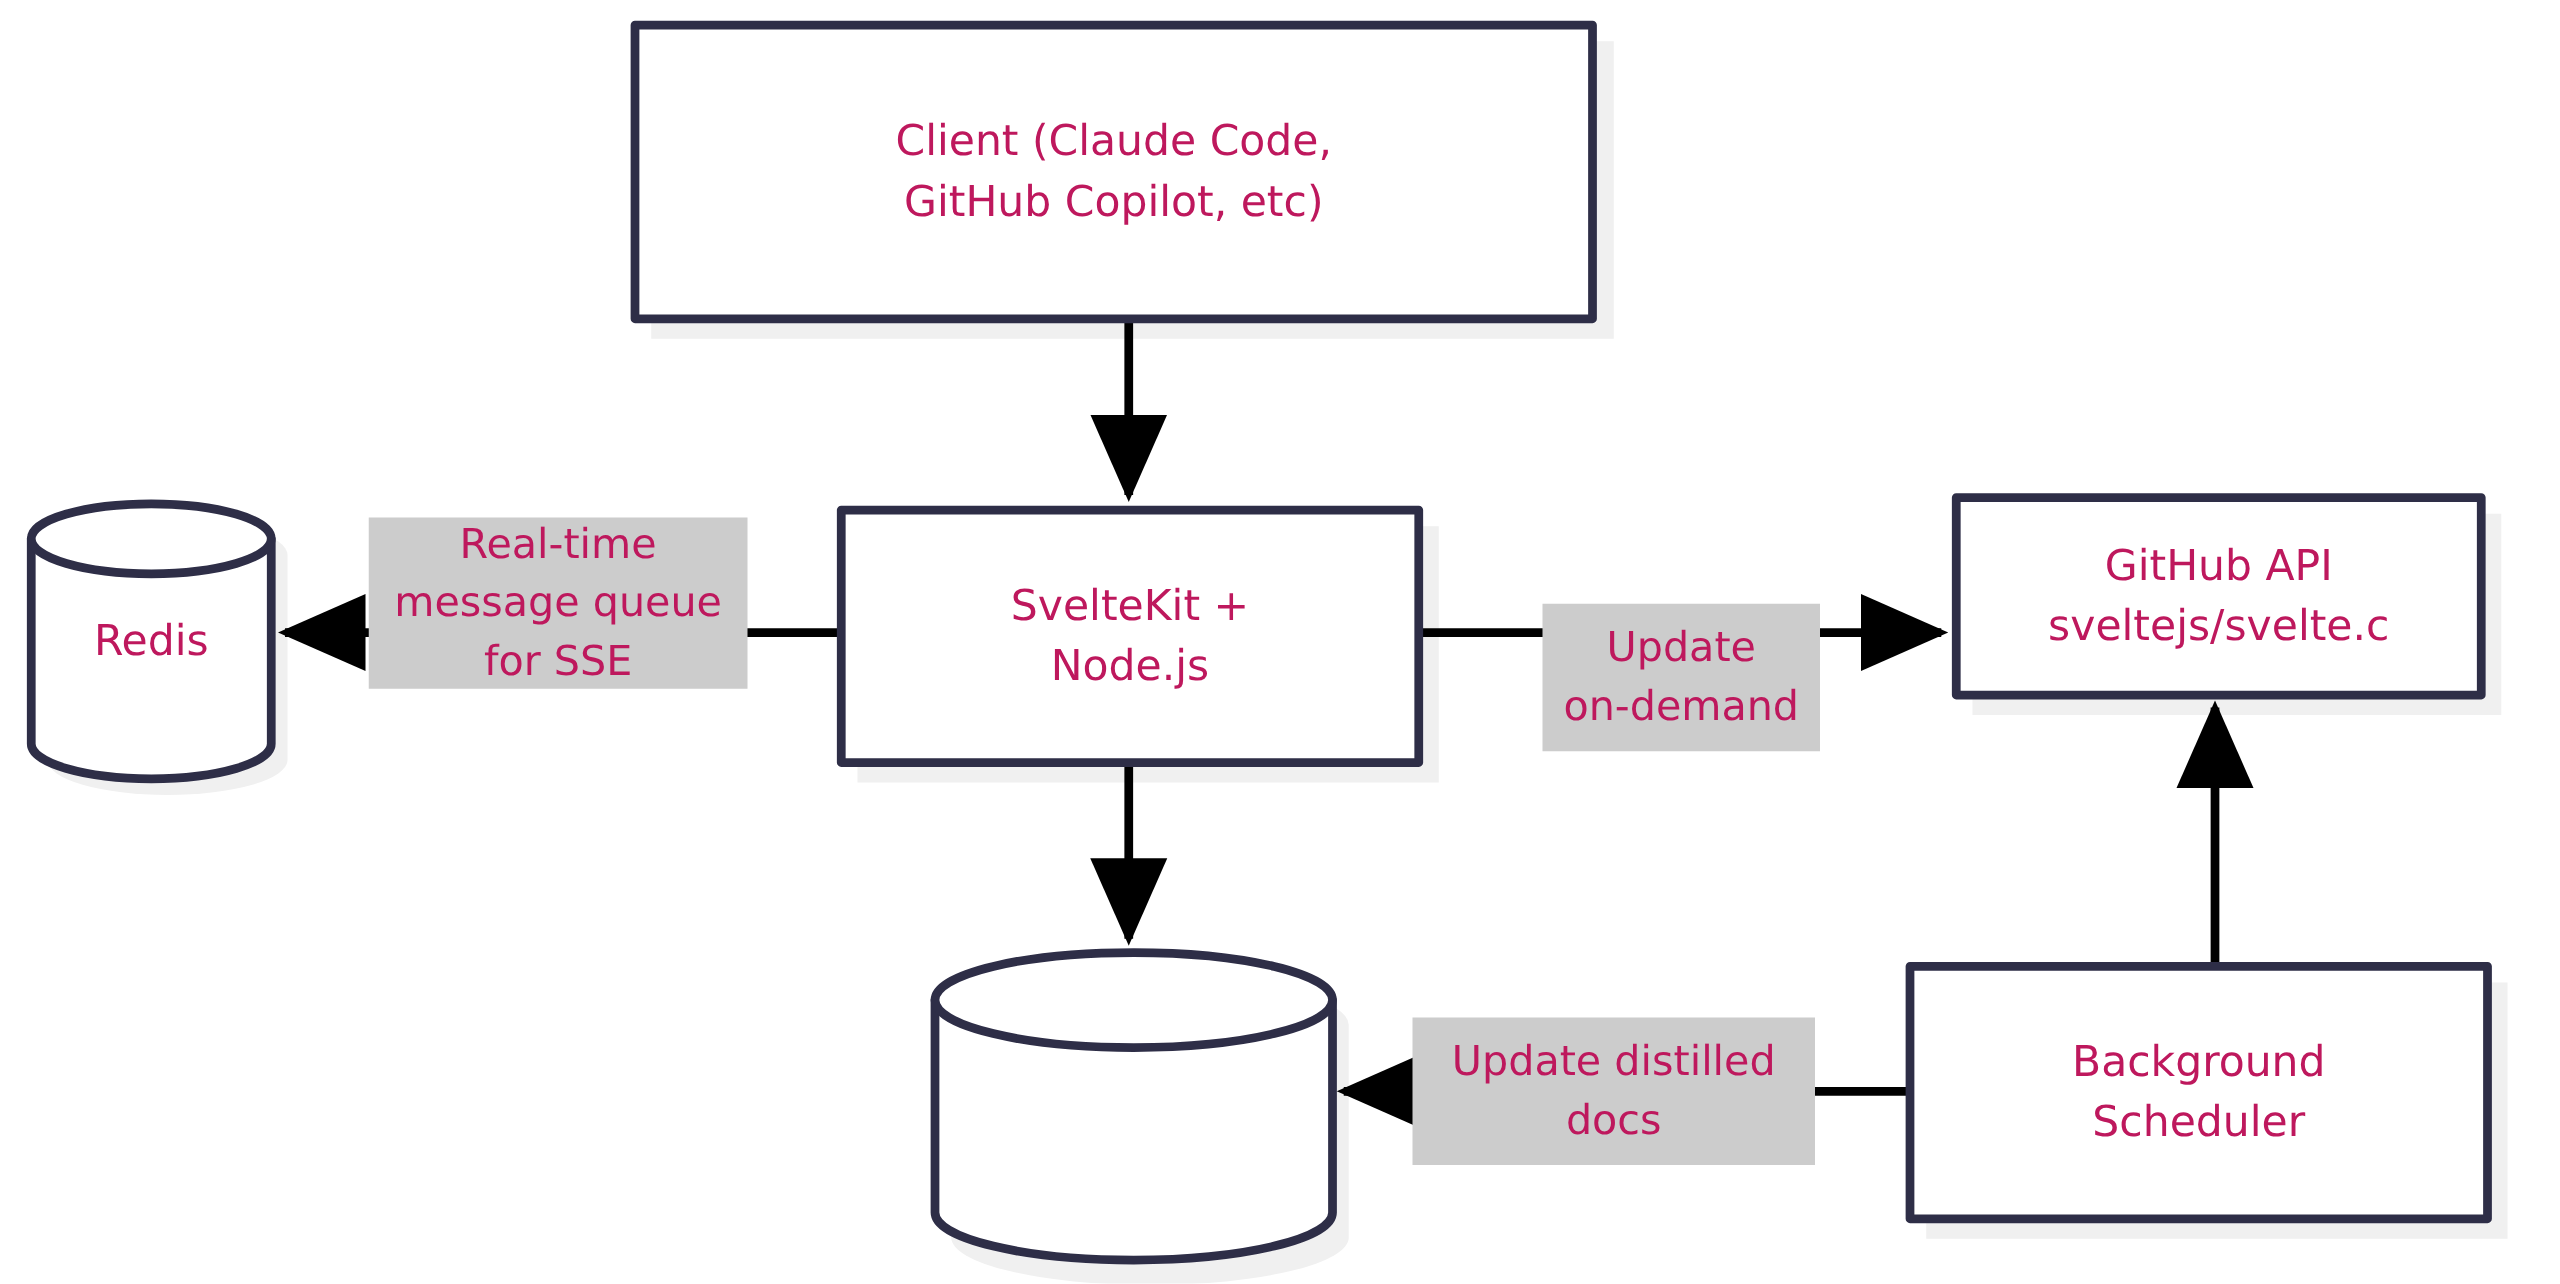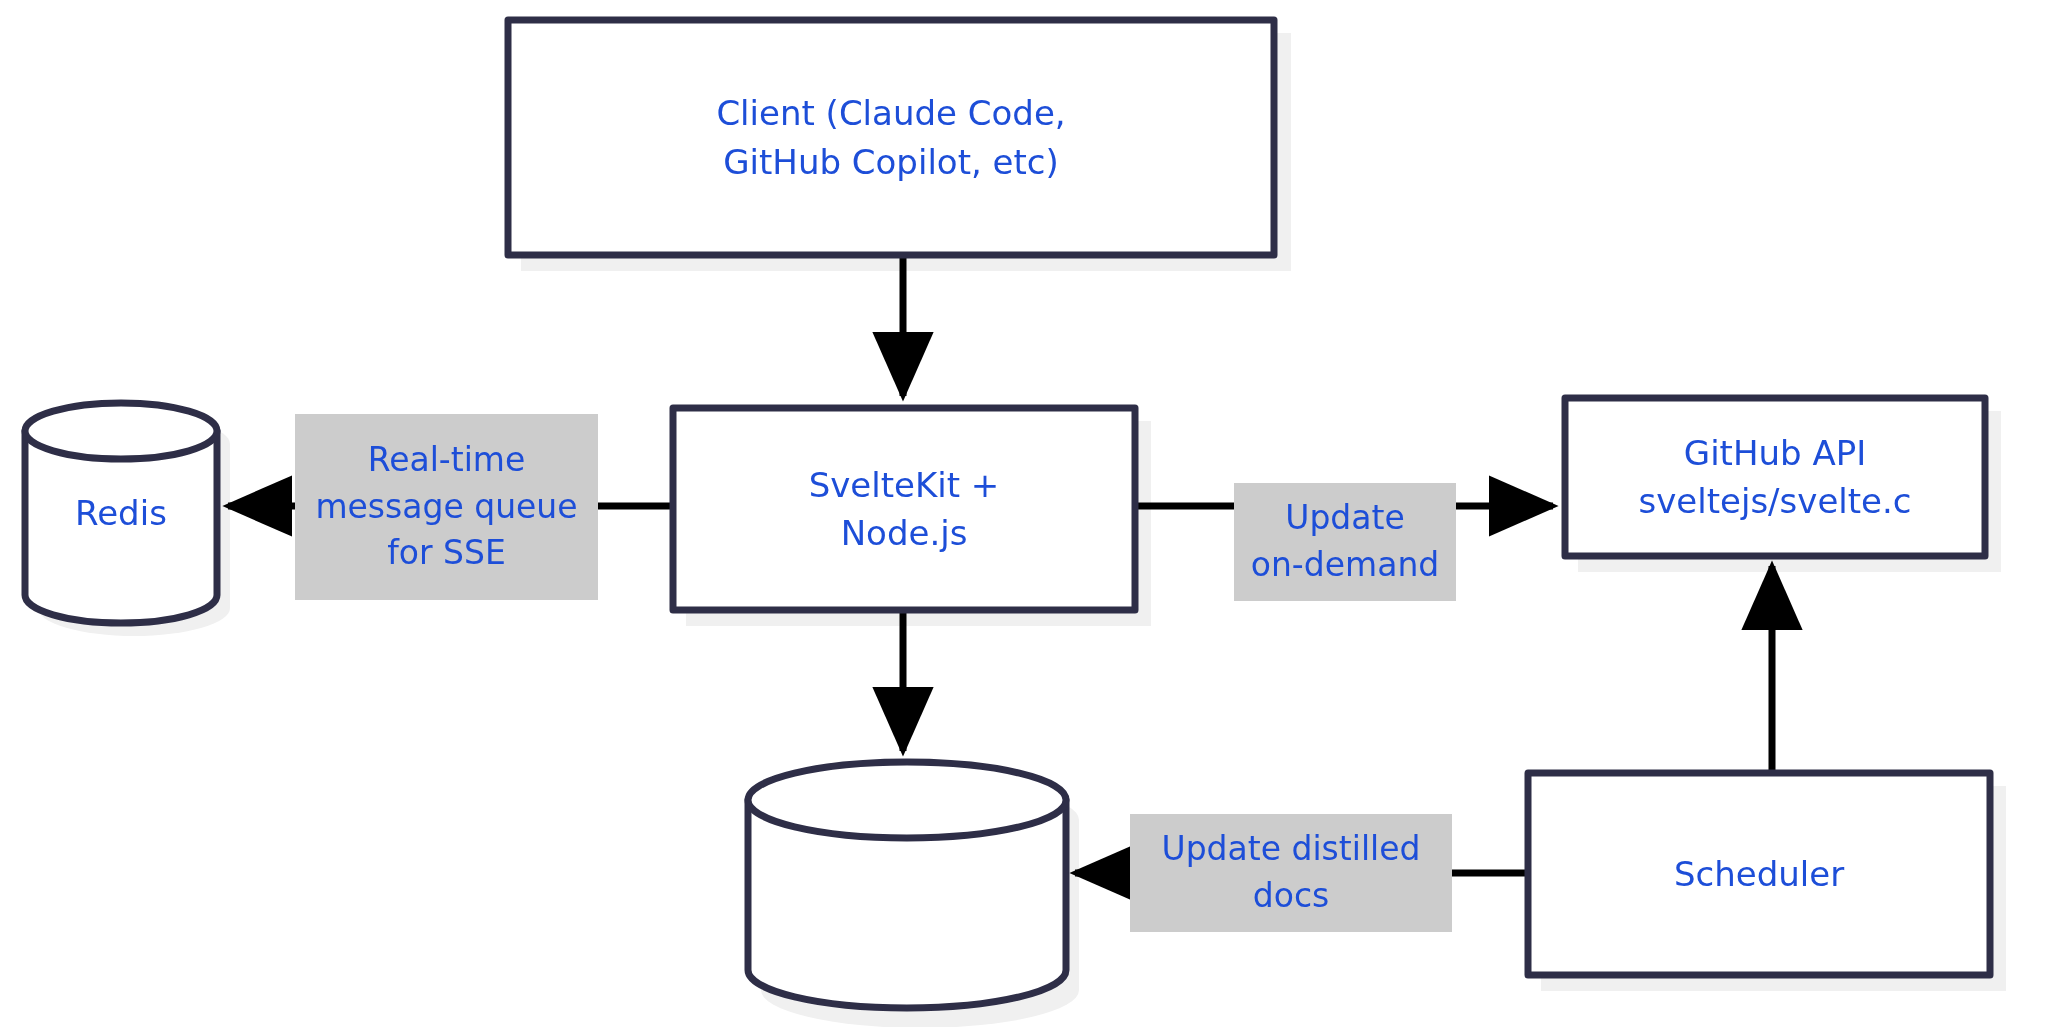--- a/index.html
+++ b/index.html
@@ -24,21 +24,21 @@
     height: 1027px;
   }
   .node-label,
   .edge-label {
     position: absolute;
     display: flex;
     flex-direction: column;
     align-items: center;
     justify-content: center;
     text-align: center;
-    color: #1d4ed8;
+    color: #be185d;
     font-family: "DejaVu Sans", sans-serif;
     line-height: 1.42;
     white-space: nowrap;
   }
   .node-label {
     font-size: 34px;
   }
   .edge-label {
     font-size: 33px;
     background: #cccccc;
@@ -113,24 +113,25 @@
     <span class="lbl-line">Node.js</span>
   </div>
 
   <div class="node-label" style="left:1565px; top:398px; width:420px; height:158px;">
     <span class="lbl-line">GitHub API</span>
     <span class="lbl-line">sveltejs/svelte.c</span>
   </div>
 
 
   <div class="node-label" style="left:1528px; top:773px; width:462px; height:202px;">
+    <span class="lbl-line">Background</span>
     <span class="lbl-line">Scheduler</span>
   </div>
 
-  <div class="edge-label" style="left:295px; top:414px; width:303px; height:186px;">
+  <div class="edge-label" style="left:295px; top:414px; width:303px; height:137px;">
     <span class="lbl-line">Real-time</span>
     <span class="lbl-line">message queue</span>
     <span class="lbl-line">for SSE</span>
   </div>
 
   <div class="edge-label" style="left:1234px; top:447px; width:222px; height:118px;margin-top:36px;">
     <span class="lbl-line">Update</span>
     <span class="lbl-line">on-demand</span>
   </div>
 

